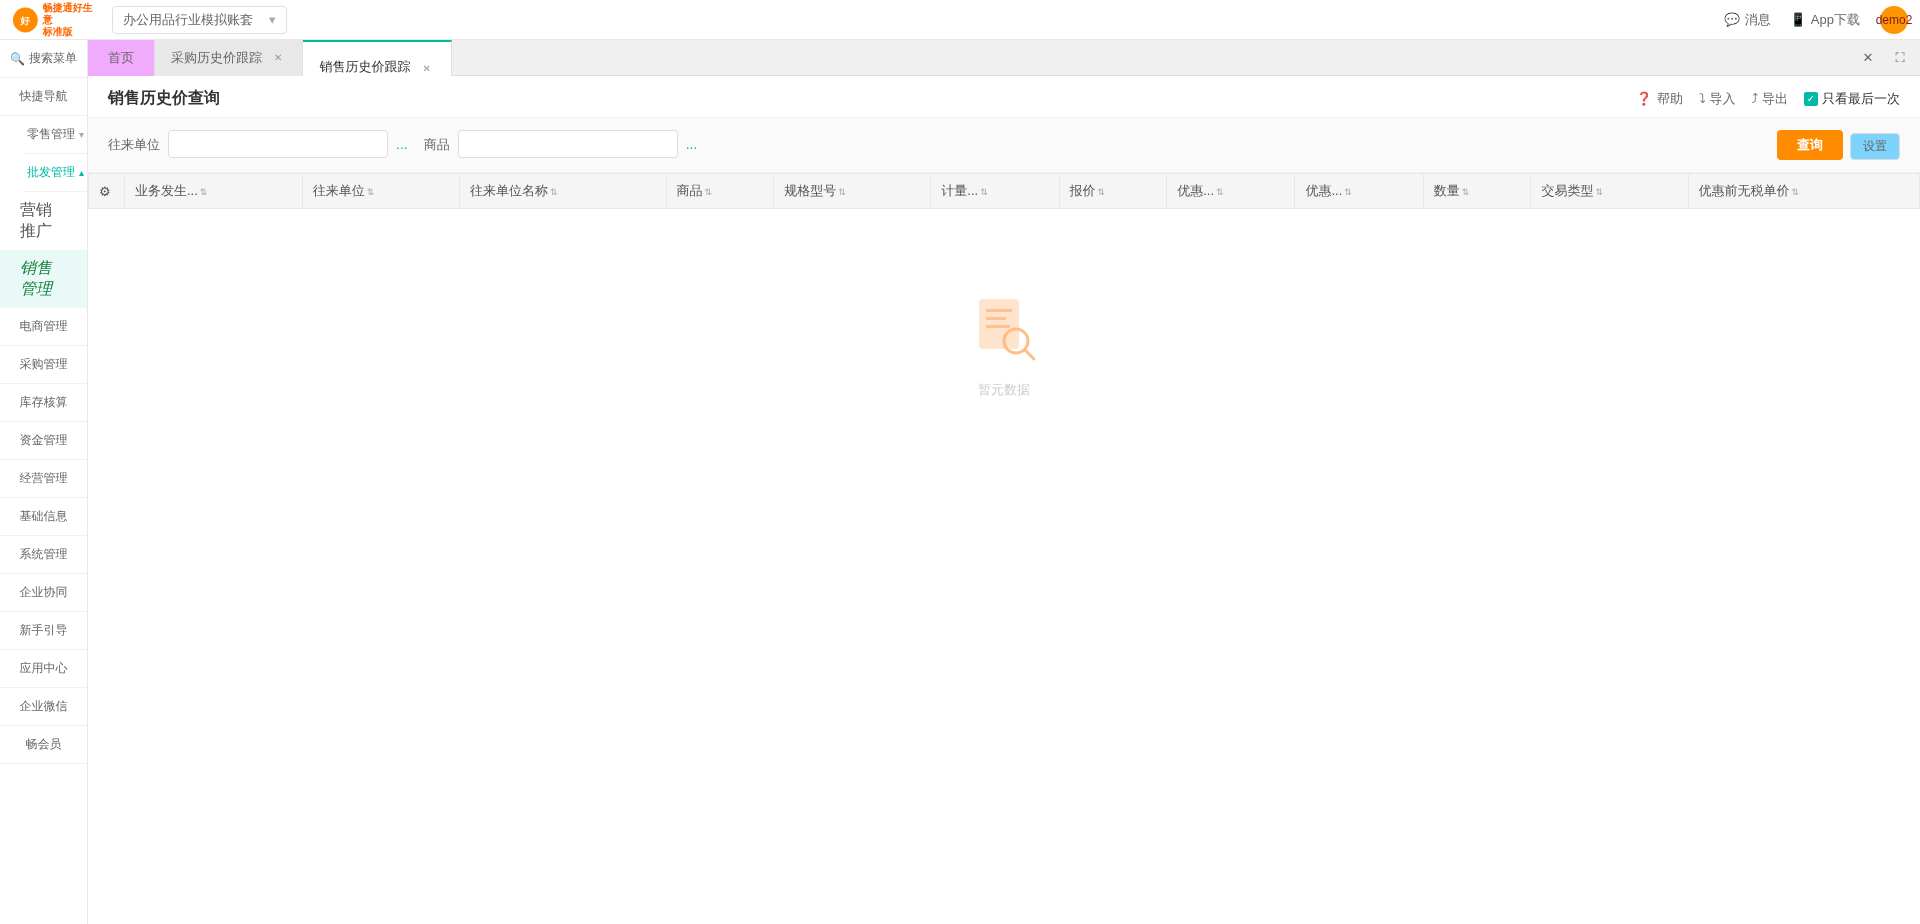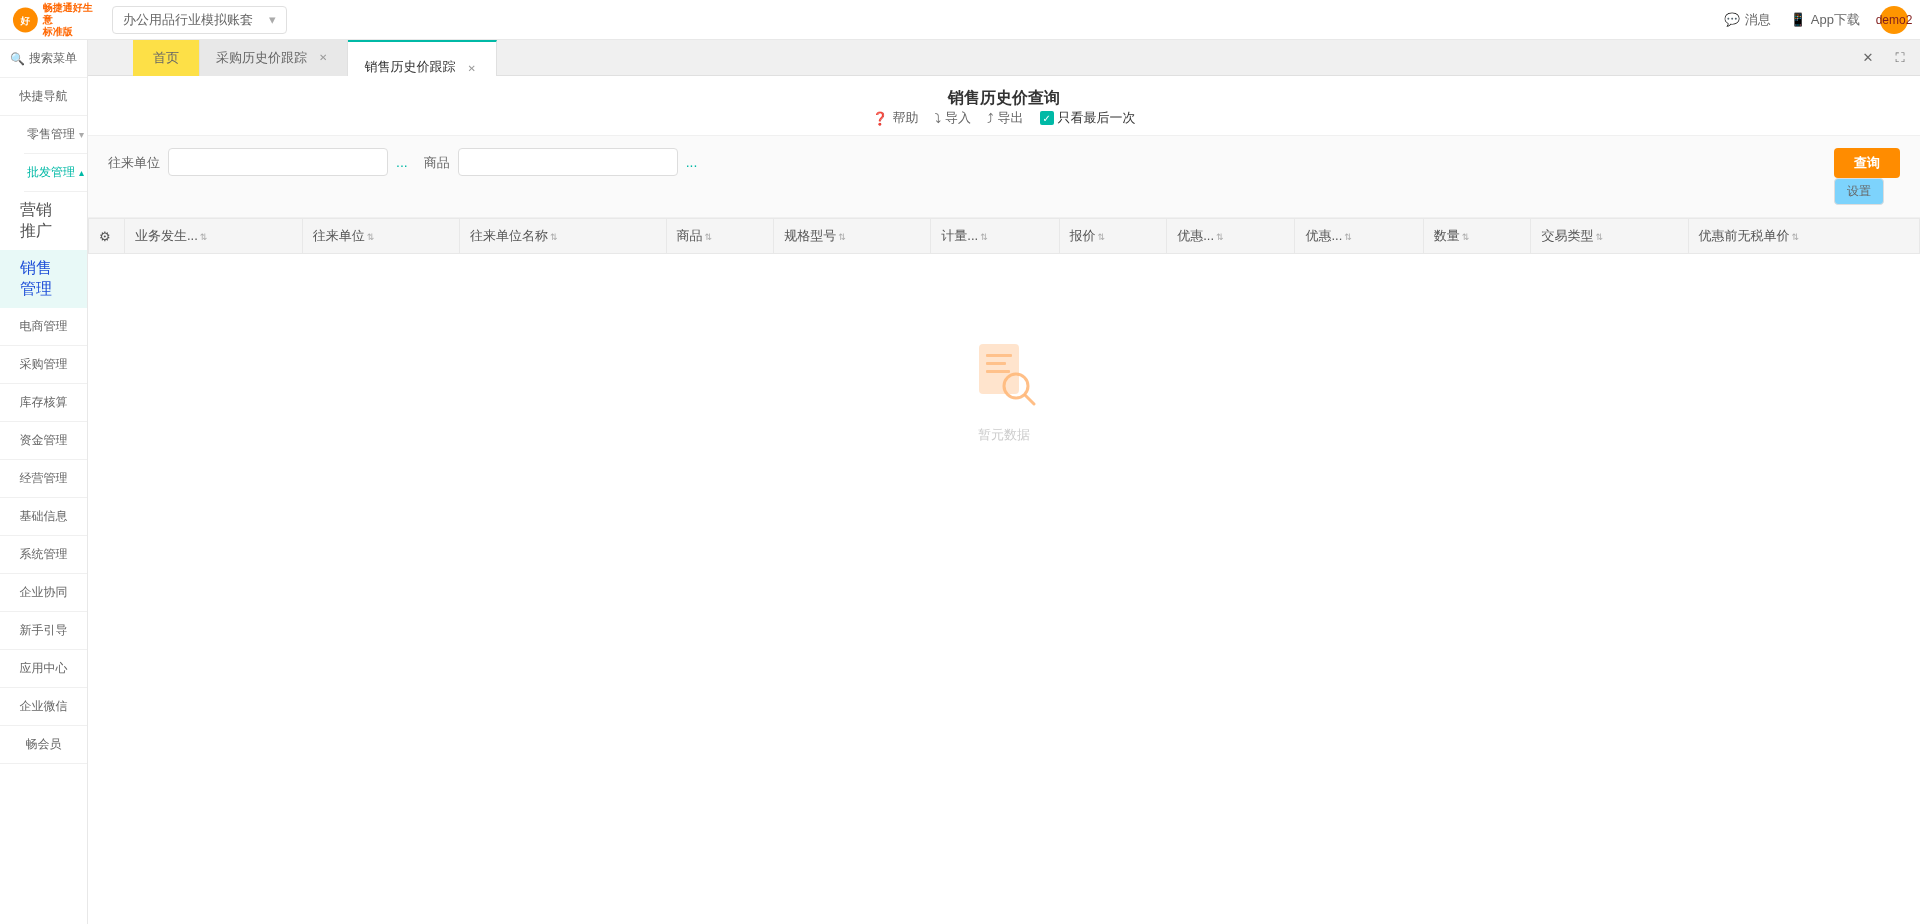--- a/index.html
+++ b/index.html
@@ -101,21 +101,21 @@
       white-space: nowrap;
     }
     .sidebar-item.has-arrow { padding: 10px 10px; margin-left: 24px; }
     .sidebar-item.active { color: #00b9a6; }
     .sidebar-sub-item {
       padding: 8px 20px;
       cursor: pointer;
       color: #555;
       font-size: 16px;
     }
-    .sidebar-sub-item.active { color: #1d4ed8; background: #e8f9f7; }
+    .sidebar-sub-item.active { color: #15803d; background: #e8f9f7; font-style: italic; }
 
     
     .content-area {
       flex: 1;
       display: flex;
       flex-direction: column;
       overflow: hidden;
     }
 
     
@@ -155,22 +155,21 @@
     }
     .home-tab {
       height: 36px;
       padding: 0 20px;
       display: flex;
       align-items: center;
       cursor: pointer;
       font-size: 13px;
       color: #666;
       border-right: 1px solid #e0e0e0;
-      background: #fde047;
-      margin-left: 45px;
+      background: #f0abfc;
     }
     .tab-bar-actions {
       margin-left: auto;
       display: flex;
       align-items: center;
       padding-right: 8px;
       gap: 8px;
     }
     .tab-action-btn {
       width: 24px;
@@ -191,21 +190,20 @@
       padding: 0;
     }
 
     
     .page-title-bar {
       padding: 12px 20px 8px;
       display: flex;
       align-items: center;
       justify-content: space-between;
       border-bottom: 1px solid #f0f0f0;
-      flex-direction: column;
     }
     .page-title {
       font-size: 16px;
       font-weight: bold;
       color: #333;
     }
     .page-title-actions {
       display: flex;
       align-items: center;
       gap: 16px;
@@ -320,23 +318,23 @@
       padding: 4px 12px;
       background: #7dd3fc;
       color: #666;
       border: 1px solid #ddd;
       border-radius: 4px;
       cursor: pointer;
       font-size: 12px;
     }
     .filter-right-group {
       display: flex;
-      flex-direction: column;
-      align-items: flex-start;
-      gap: 0;
+      flex-direction: row;
+      align-items: flex-end;
+      gap: 7px;
       margin-left: auto;
     }
 
     
     .table-container {
       flex: 1;
       overflow: auto;
     }
     .data-table {
       width: 100%;

